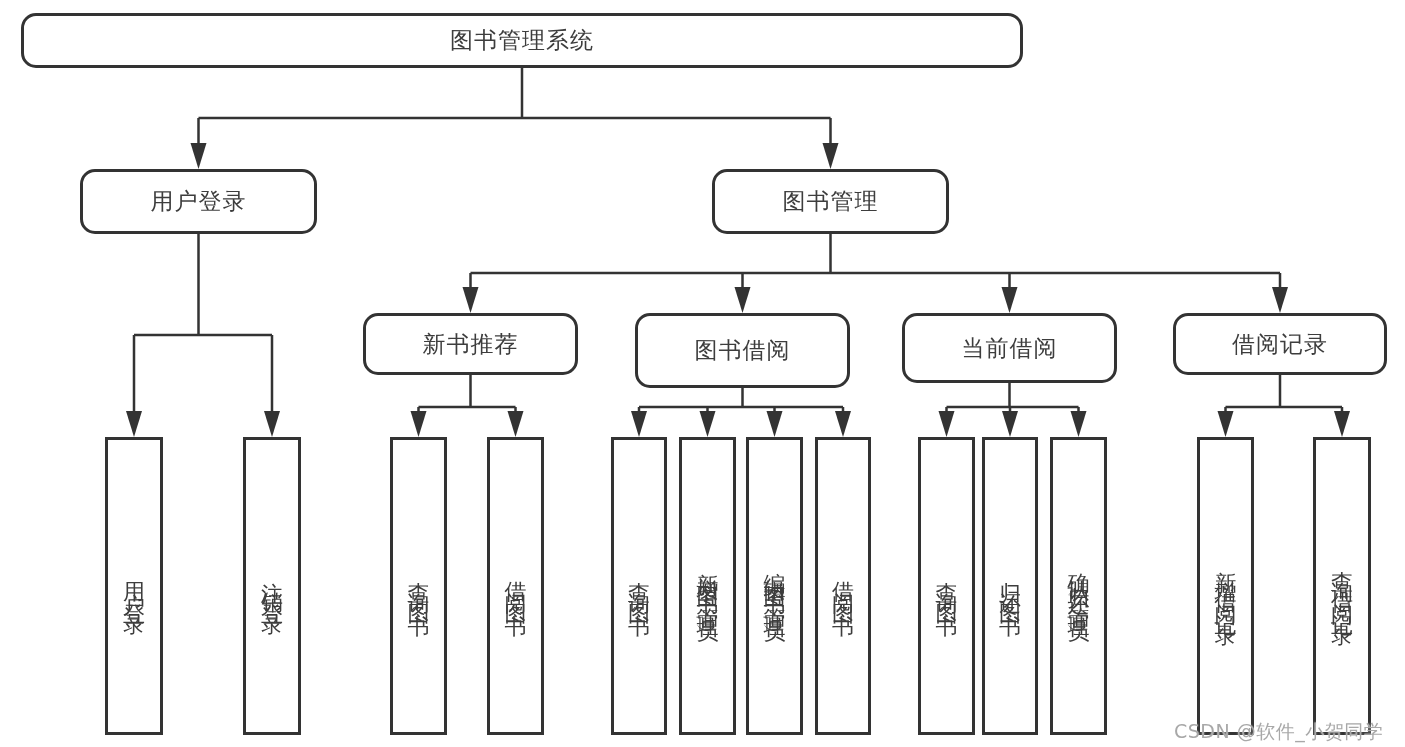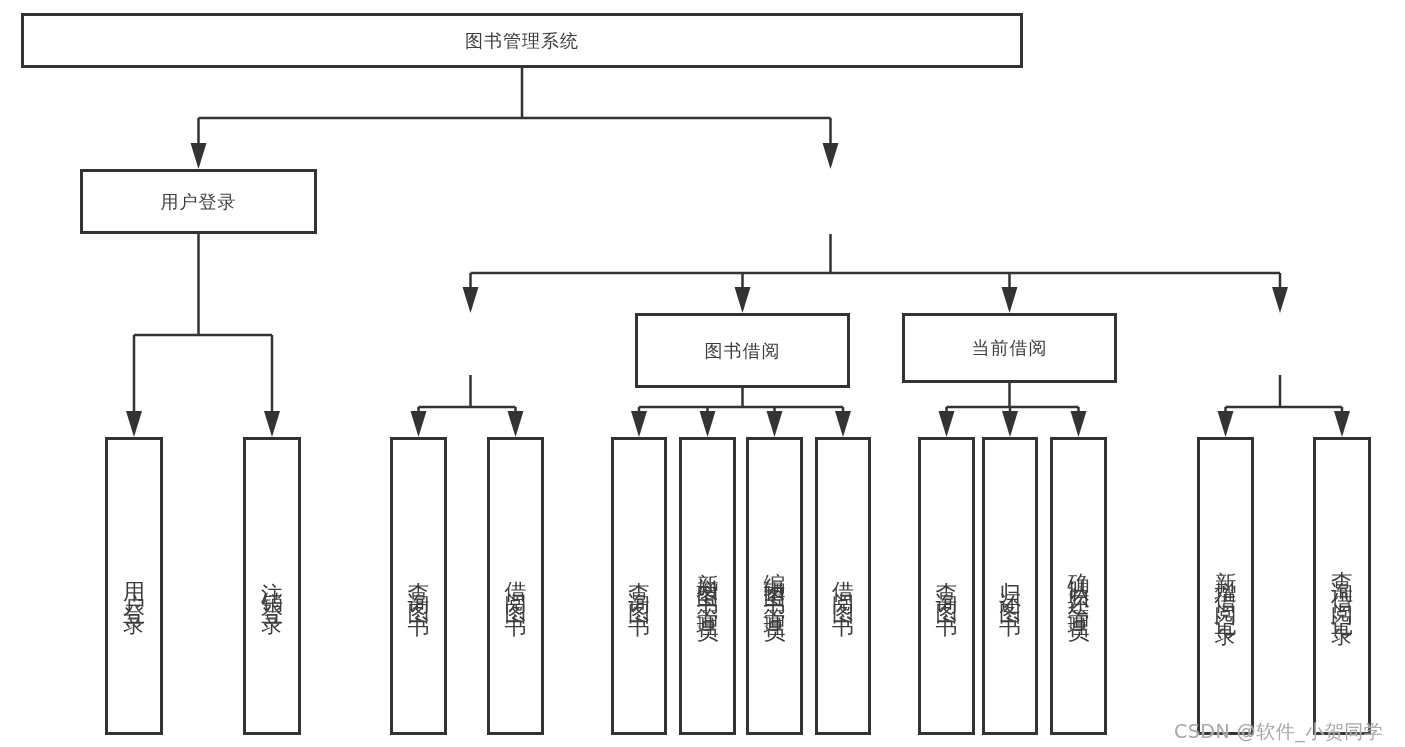--- a/index.html
+++ b/index.html
@@ -21,21 +21,21 @@
   .wires{
     position:absolute;left:0;top:0;width:1405px;height:747px;z-index:1;
   }
   .node{
     position:absolute;z-index:2;
     background:#fff;border:3px solid var(--line);
     display:flex;align-items:center;justify-content:center;
     color:var(--text);
   }
   .node.h{   
-    font-size:18px;letter-spacing:1px;white-space:nowrap;
+    font-size:23px;letter-spacing:1px;white-space:nowrap;border-radius:15px;
   }
   .node.leaf span{
     writing-mode:vertical-rl;text-orientation:mixed;
     font-size:22px;line-height:1.1;letter-spacing:11px;
     color:var(--text);
   }
   .node.leaf span.tight{letter-spacing:7px;}
   .watermark{
     position:absolute;left:1174px;top:719px;z-index:5;
     font-size:19px;letter-spacing:.5px;color:var(--wm);
@@ -71,26 +71,35 @@
       <polygon points="1334,411 1350,411 1342,437" fill="#333333"></polygon>
     </svg>
 
   <div class="node h" style="left:21px;top:13px;width:1002px;height:55px">
     <span>图书管理系统</span>
   </div>
 
   <div class="node h" style="left:80px;top:169px;width:237px;height:65px">
     <span>用户登录</span>
   </div>
+  <div class="node h" style="left:712px;top:169px;width:237px;height:65px">
+    <span>图书管理</span>
+  </div>
 
+  <div class="node h" style="left:363px;top:313px;width:215px;height:62px">
+    <span>新书推荐</span>
+  </div>
   <div class="node h" style="left:635px;top:313px;width:215px;height:75px">
     <span>图书借阅</span>
   </div>
   <div class="node h" style="left:902px;top:313px;width:215px;height:70px">
     <span>当前借阅</span>
+  </div>
+  <div class="node h" style="left:1173px;top:313px;width:214px;height:62px">
+    <span>借阅记录</span>
   </div>
 
   <div class="node leaf" style="left:105px;top:437px;width:58px;height:298px">
     <span>用户登录</span>
   </div>
   <div class="node leaf" style="left:243px;top:437px;width:58px;height:298px">
     <span>注销登录</span>
   </div>
 
   <div class="node leaf" style="left:390px;top:437px;width:57px;height:298px">

